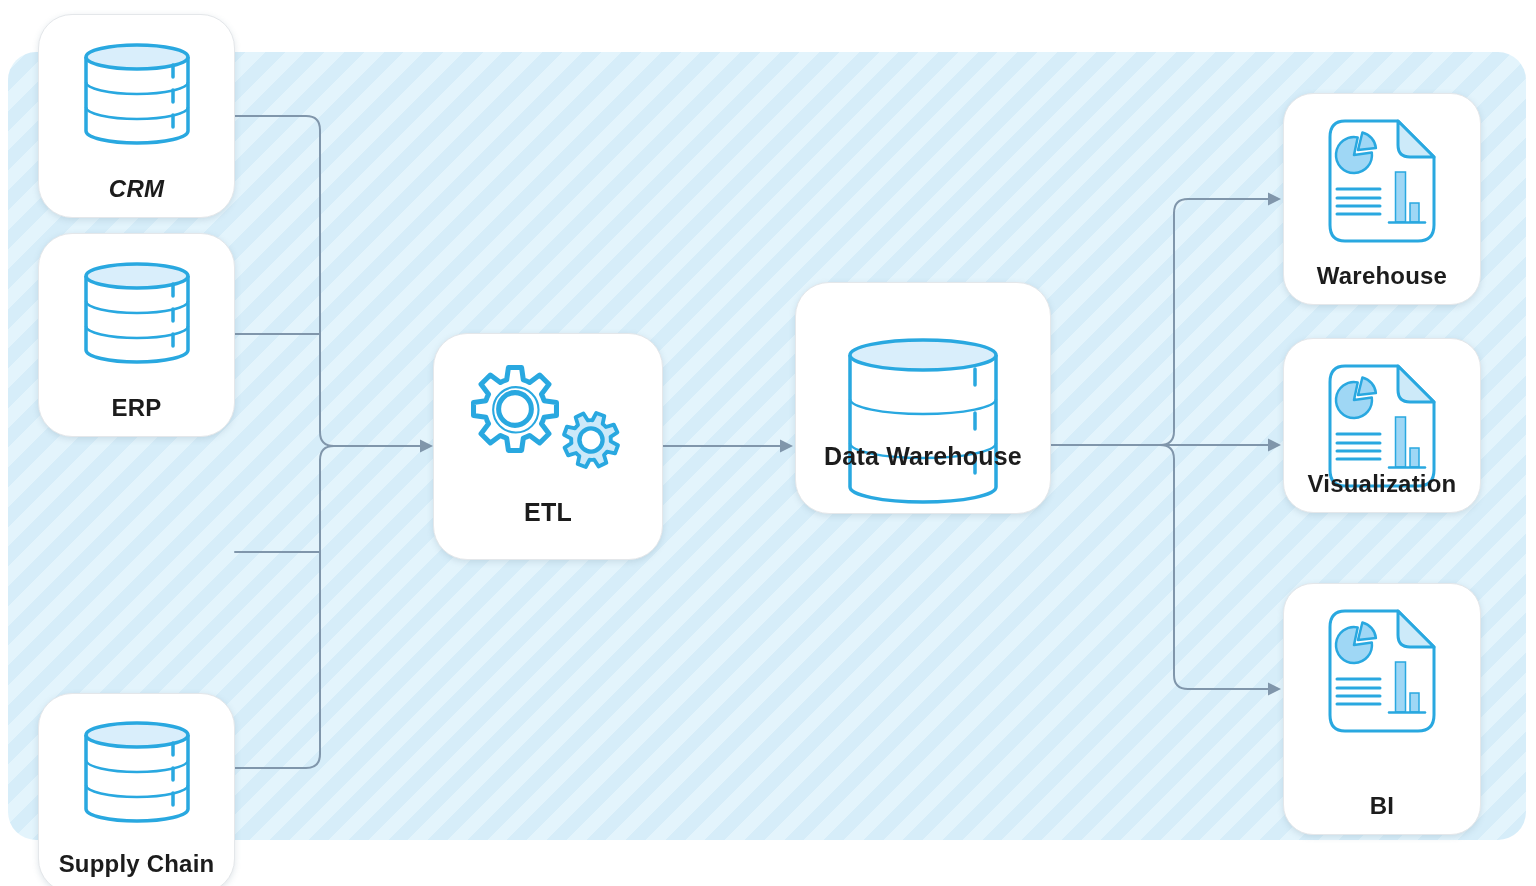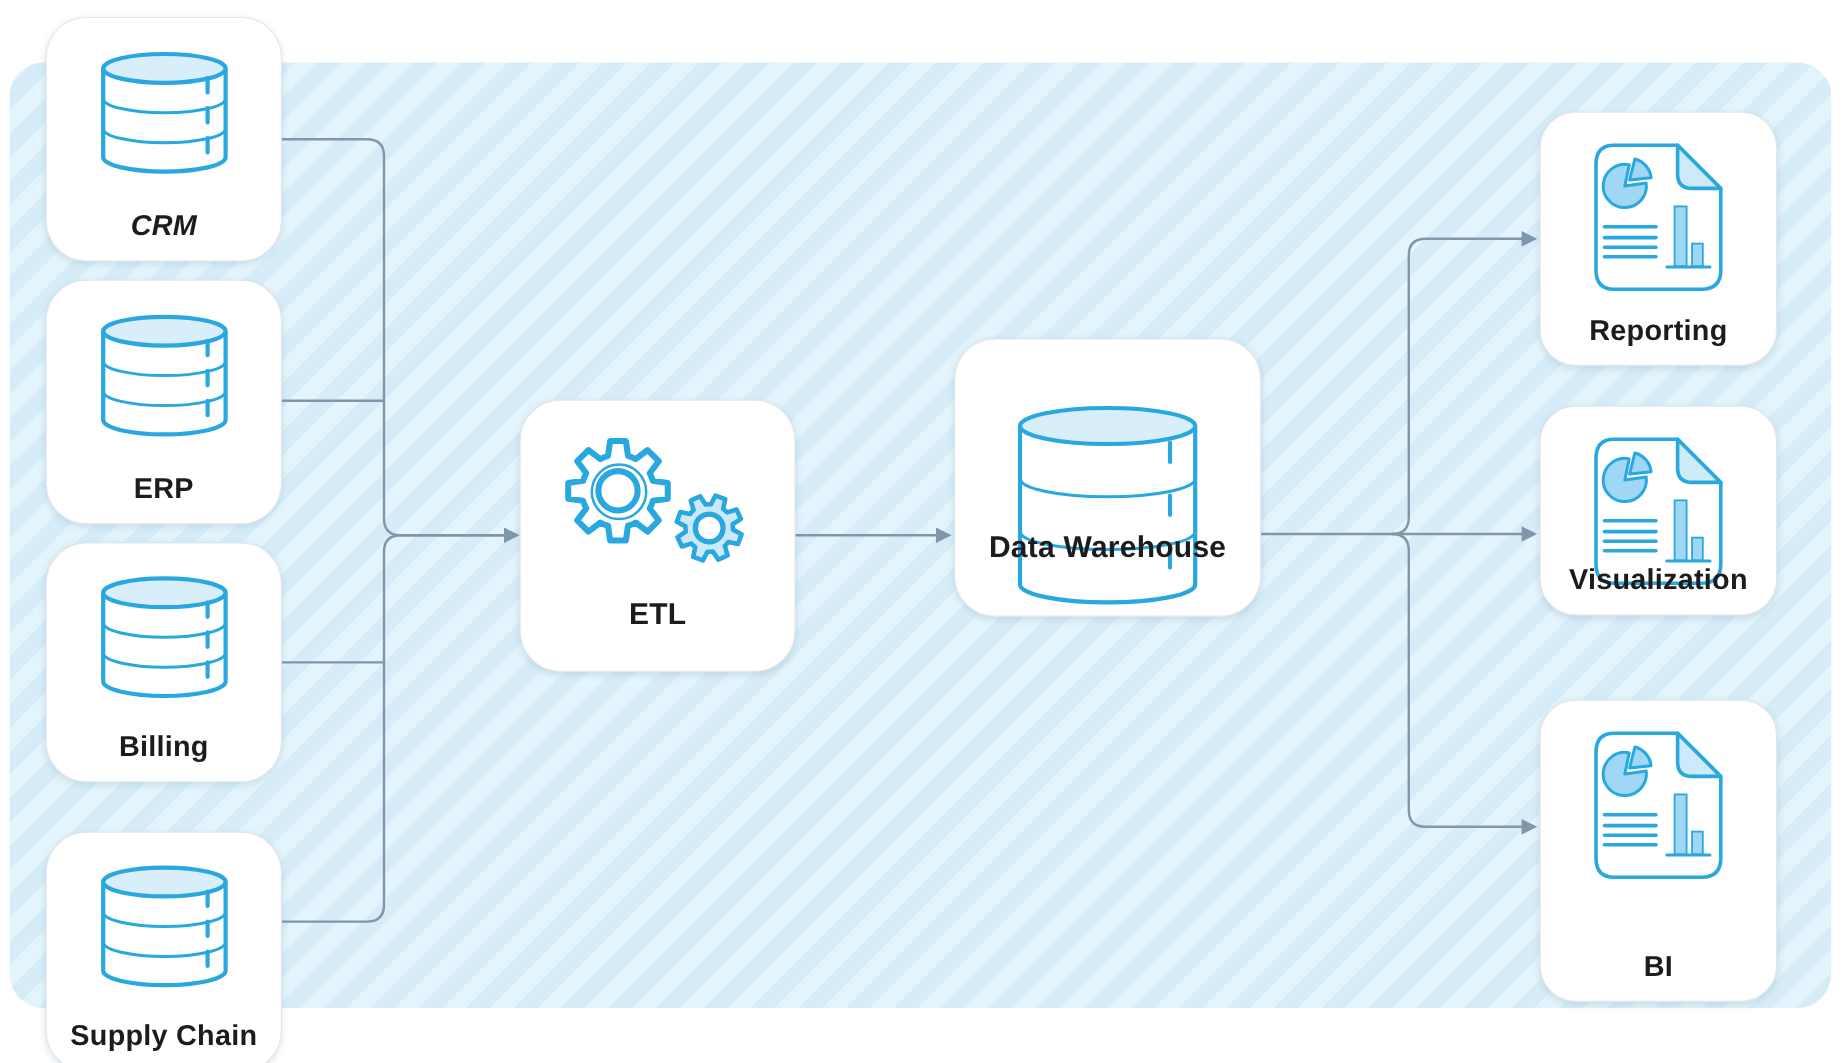--- a/index.html
+++ b/index.html
@@ -78,31 +78,20 @@
       <svg width="112" height="106" viewBox="0 0 112 106">
         <path d="M5 16 V90 A51 12 0 0 0 107 90 V16" fill="#fff" stroke="#29A8E0" stroke-width="3.5" stroke-linejoin="round"></path>
         <path d="M5 41 A51 12 0 0 0 107 41 M5 66 A51 12 0 0 0 107 66" fill="none" stroke="#29A8E0" stroke-width="2.5"></path>
         <ellipse cx="56" cy="16" rx="51" ry="12" fill="#D9EEFB" stroke="#29A8E0" stroke-width="3.5"></ellipse>
         <path d="M92 24 V36 M92 49 V61 M92 74 V86" stroke="#29A8E0" stroke-width="3.5" stroke-linecap="round"></path>
       </svg>
     </div>
     <div class="label" style="bottom:14px;">ERP</div>
   </div>
 
-  <div class="card src" style="top:452px;height:200px;">
-    <div class="icon" style="top:25px;">
-      <svg width="112" height="106" viewBox="0 0 112 106">
-        <path d="M5 16 V90 A51 12 0 0 0 107 90 V16" fill="#fff" stroke="#29A8E0" stroke-width="3.5" stroke-linejoin="round"></path>
-        <path d="M5 41 A51 12 0 0 0 107 41 M5 66 A51 12 0 0 0 107 66" fill="none" stroke="#29A8E0" stroke-width="2.5"></path>
-        <ellipse cx="56" cy="16" rx="51" ry="12" fill="#D9EEFB" stroke="#29A8E0" stroke-width="3.5"></ellipse>
-        <path d="M92 24 V36 M92 49 V61 M92 74 V86" stroke="#29A8E0" stroke-width="3.5" stroke-linecap="round"></path>
-      </svg>
-    </div>
-    <div class="label" style="bottom:14px;">Billing</div>
-  </div>
 
   <div class="card src" style="top:668px;height:200px;margin-top:25px;">
     <div class="icon" style="top:25px;">
       <svg width="112" height="106" viewBox="0 0 112 106">
         <path d="M5 16 V90 A51 12 0 0 0 107 90 V16" fill="#fff" stroke="#29A8E0" stroke-width="3.5" stroke-linejoin="round"></path>
         <path d="M5 41 A51 12 0 0 0 107 41 M5 66 A51 12 0 0 0 107 66" fill="none" stroke="#29A8E0" stroke-width="2.5"></path>
         <ellipse cx="56" cy="16" rx="51" ry="12" fill="#D9EEFB" stroke="#29A8E0" stroke-width="3.5"></ellipse>
         <path d="M92 24 V36 M92 49 V61 M92 74 V86" stroke="#29A8E0" stroke-width="3.5" stroke-linecap="round"></path>
       </svg>
     </div>
@@ -144,21 +133,21 @@
         <path d="M18 3 H71 L107 39 V107 Q107 123 91 123 H18 Q3 123 3 107 V19 Q3 3 18 3 Z" fill="#fff" stroke="#29A8E0" stroke-width="3" stroke-linejoin="round"></path>
         <path d="M71 3 V27 Q71 39 83 39 H107 Z" fill="#CDEAF9" stroke="#29A8E0" stroke-width="3" stroke-linejoin="round"></path>
         <path d="M27 37 L44.8 34.5 A18 18 0 1 1 30.7 19.4 Z" fill="#9FD7F5" stroke="#29A8E0" stroke-width="2.5" stroke-linejoin="round"></path>
         <path d="M31 32 L35.4 14.5 A18 18 0 0 1 48.9 30.1 Z" fill="#9FD7F5" stroke="#29A8E0" stroke-width="2.5" stroke-linejoin="round"></path>
         <path d="M10 71 H53 M10 80 H53 M10 88 H53 M10 96 H53" stroke="#29A8E0" stroke-width="3" stroke-linecap="round"></path>
         <rect x="68.5" y="54" width="10" height="50" fill="#9FD7F5" stroke="#29A8E0" stroke-width="1.5"></rect>
         <rect x="83" y="85" width="9" height="19" fill="#9FD7F5" stroke="#29A8E0" stroke-width="1.5"></rect>
         <path d="M62 104.5 H98" stroke="#29A8E0" stroke-width="2.5" stroke-linecap="round"></path>
       </svg>
     </div>
-    <div class="label" style="bottom:14px;">Reporting</div>
+    <div class="label" style="bottom:14px;">Warehouse</div>
   </div>
 
   <div class="card" style="left:1283px;top:338px;width:198px;height:175px;border-radius:30px;">
     <div class="icon" style="top:24px;">
       <svg width="110" height="126" viewBox="0 0 110 126">
         <path d="M18 3 H71 L107 39 V107 Q107 123 91 123 H18 Q3 123 3 107 V19 Q3 3 18 3 Z" fill="#fff" stroke="#29A8E0" stroke-width="3" stroke-linejoin="round"></path>
         <path d="M71 3 V27 Q71 39 83 39 H107 Z" fill="#CDEAF9" stroke="#29A8E0" stroke-width="3" stroke-linejoin="round"></path>
         <path d="M27 37 L44.8 34.5 A18 18 0 1 1 30.7 19.4 Z" fill="#9FD7F5" stroke="#29A8E0" stroke-width="2.5" stroke-linejoin="round"></path>
         <path d="M31 32 L35.4 14.5 A18 18 0 0 1 48.9 30.1 Z" fill="#9FD7F5" stroke="#29A8E0" stroke-width="2.5" stroke-linejoin="round"></path>
         <path d="M10 71 H53 M10 80 H53 M10 88 H53 M10 96 H53" stroke="#29A8E0" stroke-width="3" stroke-linecap="round"></path>

